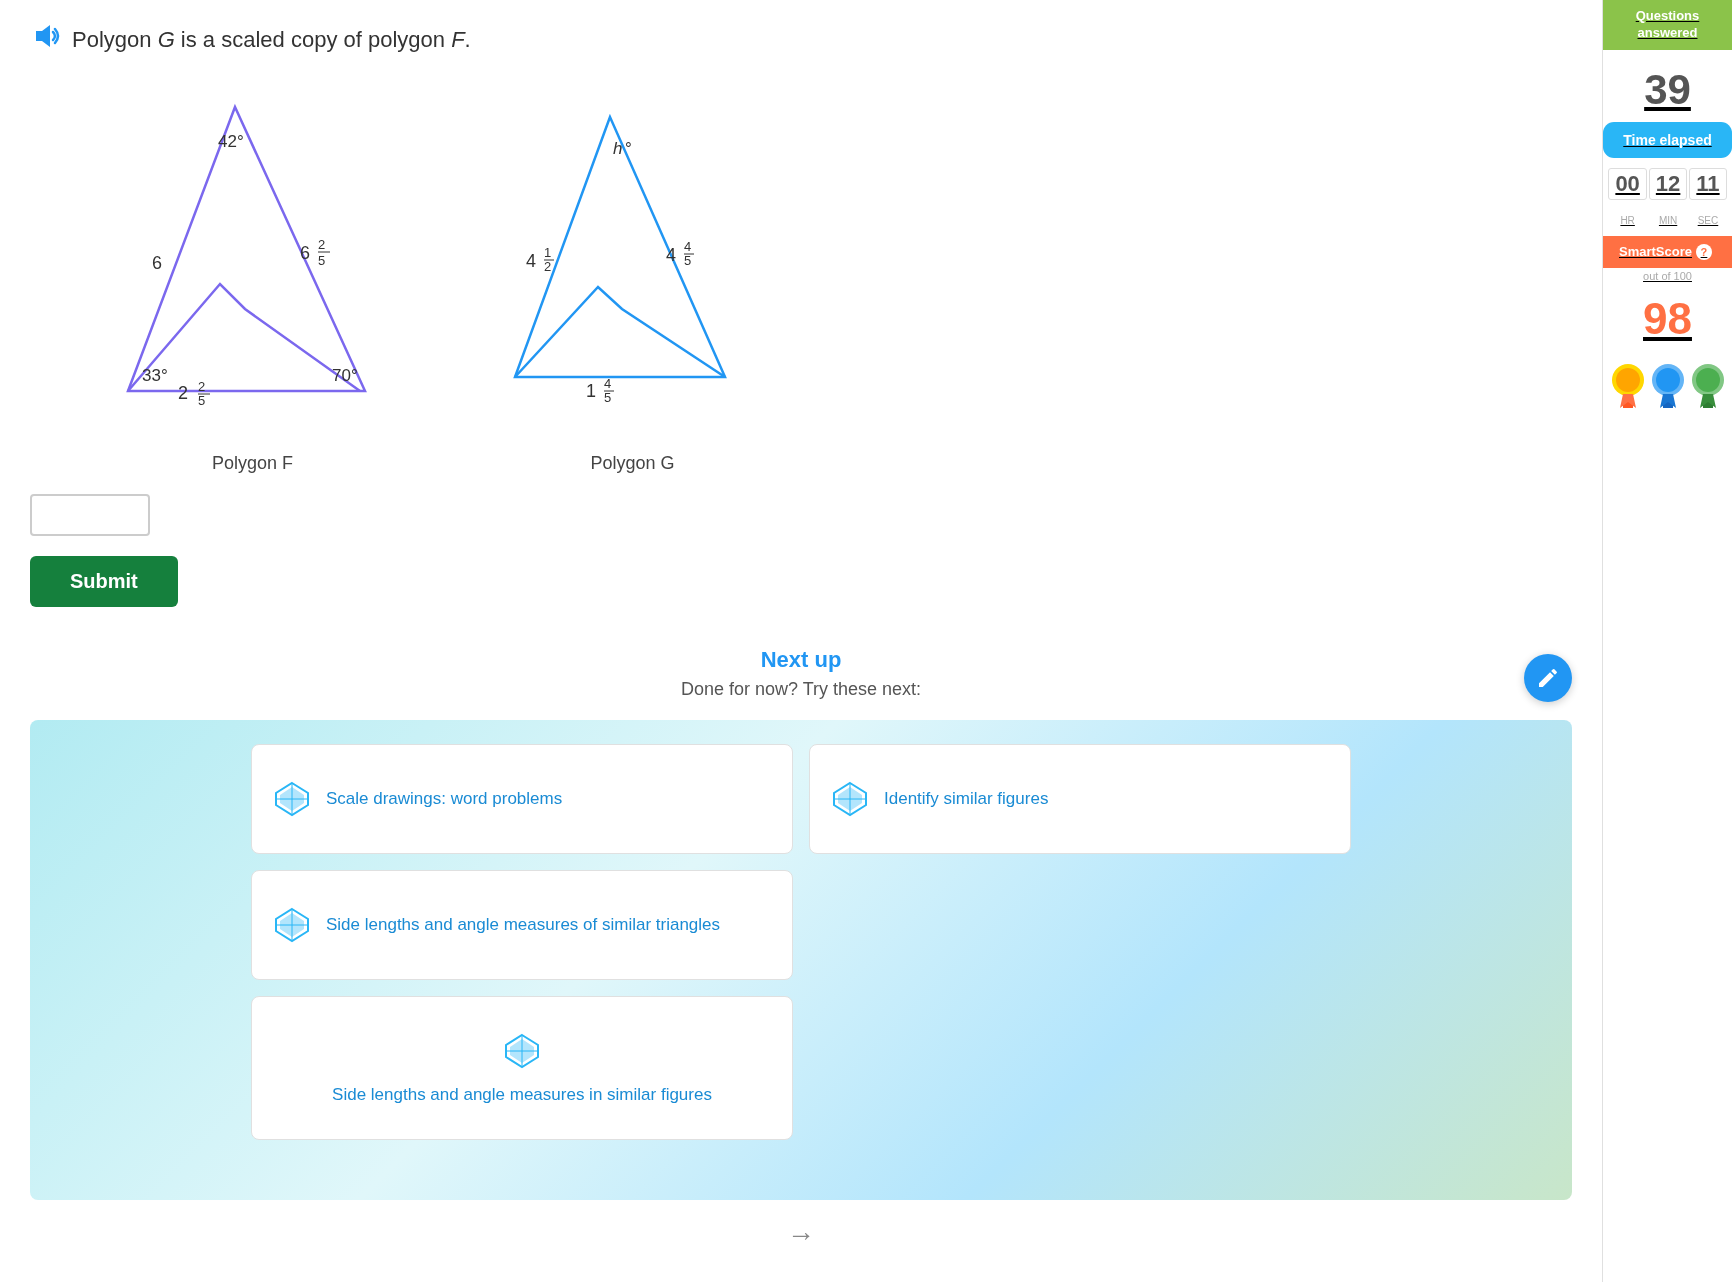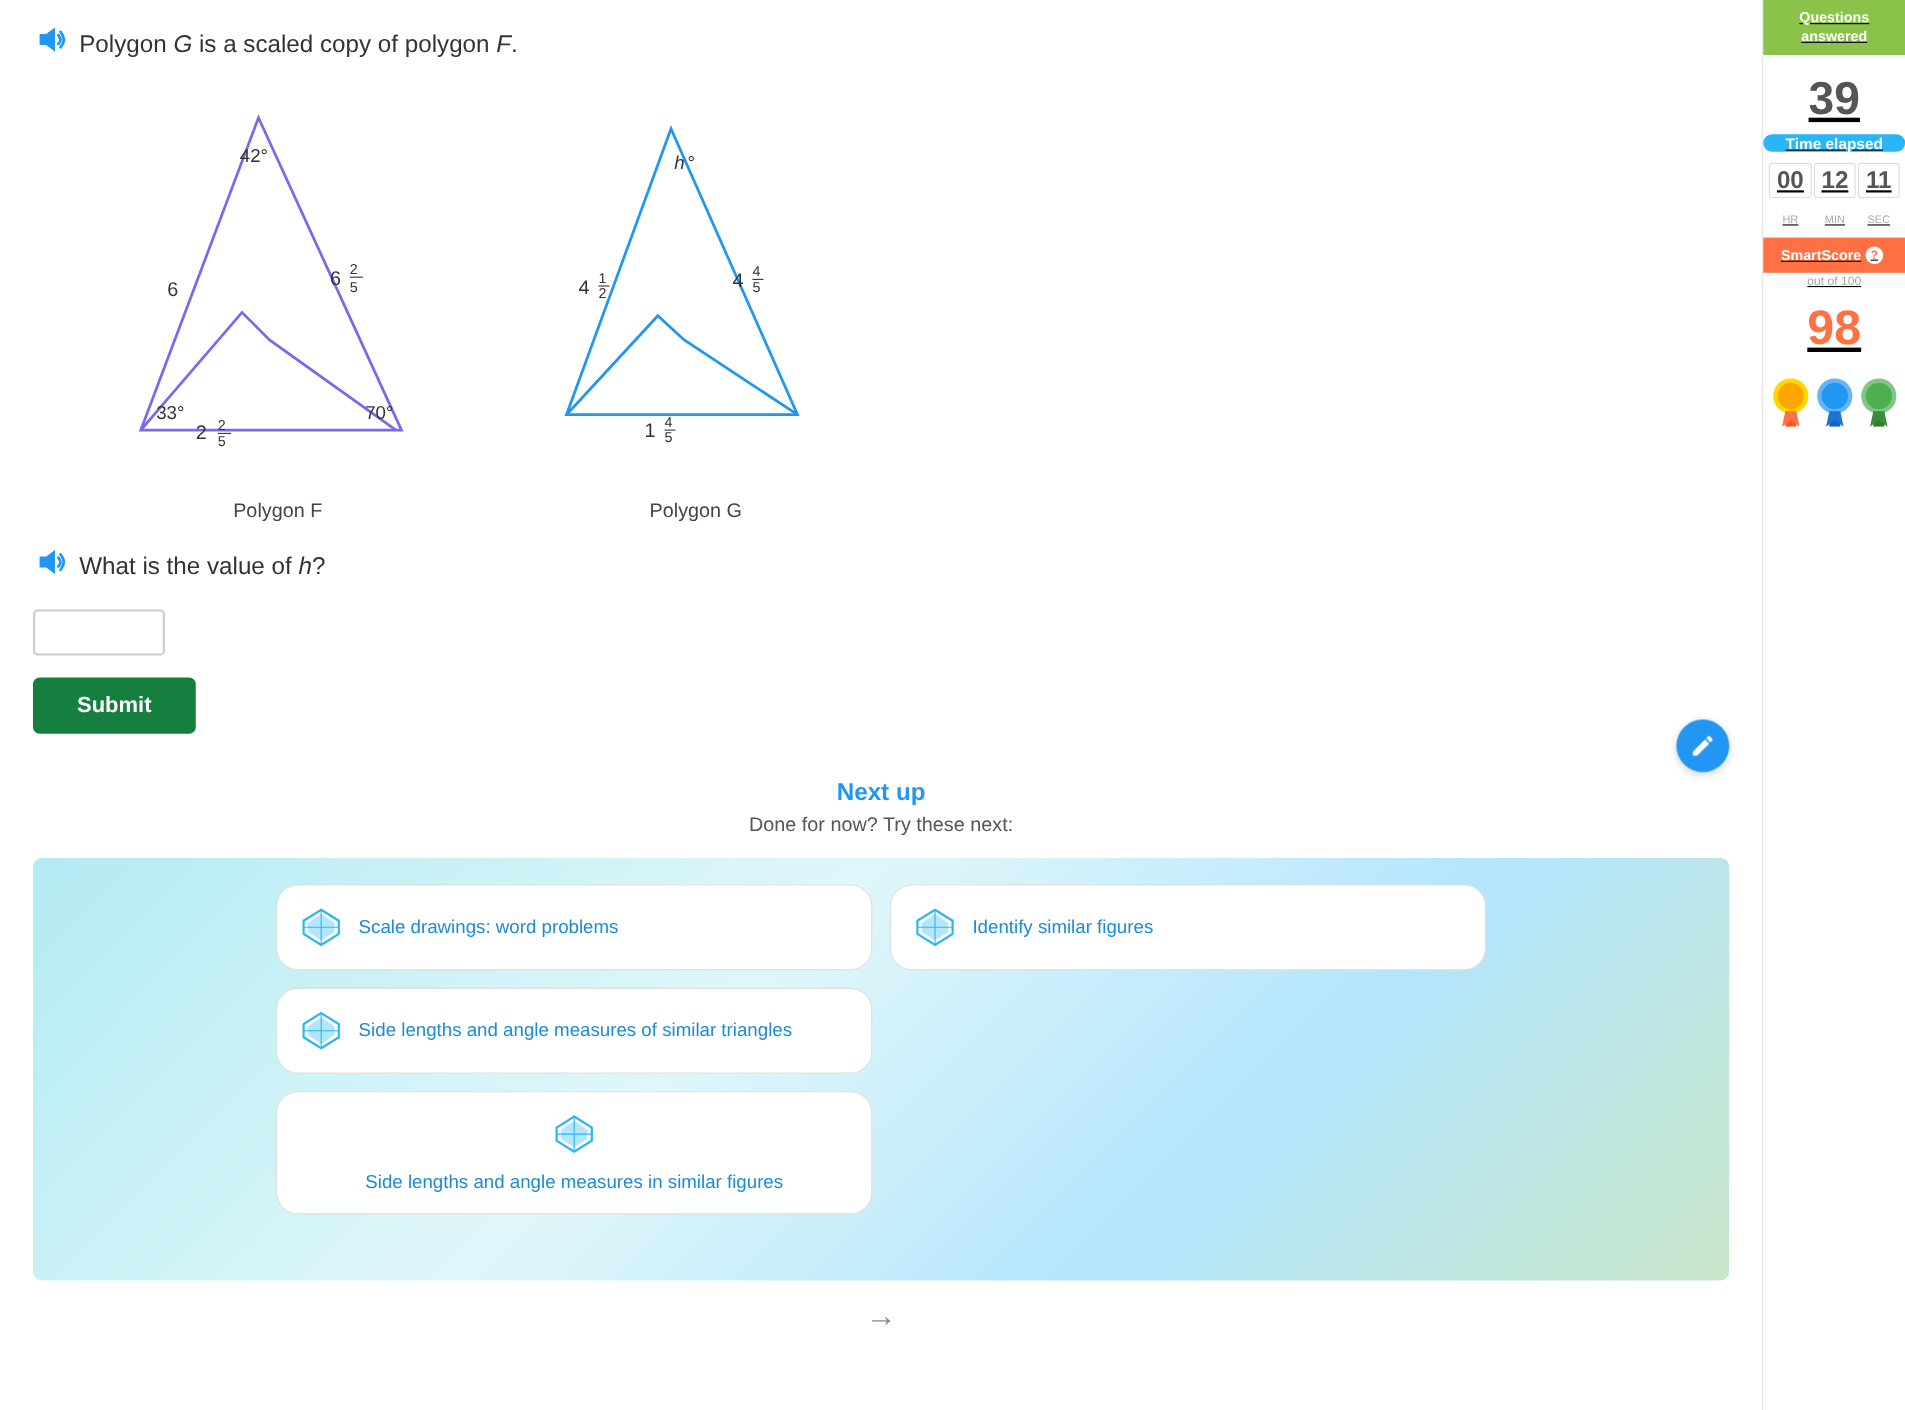--- a/index.html
+++ b/index.html
@@ -27,28 +27,28 @@
     .submit-btn { background: #15803d; color: white; border: none; border-radius: 6px; padding: 14px 40px; font-size: 20px; cursor: pointer; font-weight: 600; }
 
     
     .next-up-section { margin-top: 40px; text-align: center; }
     .next-up-title { color: #2196F3; font-size: 22px; font-weight: 600; margin-bottom: 6px; }
     .next-up-subtitle { color: #555; font-size: 18px; margin-bottom: 20px; }
 
     
     .cards-area { background: linear-gradient(135deg, #b2ebf2 0%, #e0f7fa 40%, #b3e5fc 70%, #c8e6c9 100%); padding: 24px 20px 60px 20px; border-radius: 8px; }
     .cards-grid { display: grid; grid-template-columns: 1fr 1fr; gap: 16px; max-width: 1100px; margin: 0 auto; }
-    .card-item { background: white; border-radius: 20px; padding: 18px 20px; display: flex; align-items: center; gap: 14px; cursor: pointer; border: 1px solid #e0e0e0; transition: box-shadow 0.2s; }
+    .card-item { background: white; border-radius: 8px; padding: 34px 20px; display: flex; align-items: center; gap: 14px; cursor: pointer; border: 1px solid #e0e0e0; transition: box-shadow 0.2s; }
     .card-text { color: #1a8bd4; font-size: 17px; }
     .diamond-icon { width: 40px; height: 40px; flex-shrink: 0; }
 
     
     .questions-answered-bar { background: #8BC34A; color: white; width: 100%; text-align: center; padding: 8px 4px; font-size: 13px; font-weight: 600; line-height: 1.3; }
     .score-number { font-size: 42px; font-weight: 700; color: #555; text-align: center; padding: 16px 0 8px 0; }
-    .time-elapsed-bar { background: #29B6F6; color: white; width: 100%; text-align: center; padding: 0 4px; font-size: 14px; font-weight: 700; border-radius: 11px; }
+    .time-elapsed-bar { background: #29B6F6; color: white; width: 100%; text-align: center; padding: 10px 4px; font-size: 14px; font-weight: 700; border-radius: 11px; }
     .timer-display { display: flex; gap: 2px; justify-content: center; padding: 10px 4px; }
     .timer-box { text-align: center; }
     .timer-num { font-size: 22px; font-weight: 600; color: #555; border: 1px solid #ddd; padding: 2px 6px; border-radius: 3px; min-width: 36px; display: block; text-align: center; }
     .timer-label { font-size: 10px; color: #aaa; display: block; margin-top: 15px; }
     .smart-score-bar { background: #FF7043; color: white; width: 100%; text-align: center; padding: 8px 0; font-size: 13px; font-weight: 700; display: flex; align-items: center; justify-content: center; gap: 4px; }
     .smart-score-num { font-size: 44px; font-weight: 700; color: #FF7043; text-align: center; padding: 10px 0; }
     .badges-row { display: flex; justify-content: center; gap: 4px; padding: 6px; }
 
     
     .pencil-fab { position: fixed; right: 160px; bottom: 580px; background: #2196F3; border-radius: 50%; width: 48px; height: 48px; display: flex; align-items: center; justify-content: center; cursor: pointer; box-shadow: 0 2px 8px rgba(0,0,0,0.2); }
@@ -140,32 +140,20 @@
           <line x1="134" y1="292" x2="144" y2="292" stroke="#333" stroke-width="1"></line>
           <text x="134" y="303" font-size="13" fill="#333" font-family="Arial">5</text>
         </svg>
       </div>
       <div class="polygon-label">Polygon G</div>
     </div>
 
   </div>
 
   
-  <div class="question-row">
-    <span class="speaker-icon">
-      <svg width="32" height="32" viewBox="0 0 32 32" fill="none">
-        <polygon points="6,11 12,11 20,5 20,27 12,21 6,21" fill="#2196F3"></polygon>
-        <path d="M23,12 Q27,16 23,20" stroke="#2196F3" stroke-width="2.5" fill="none" stroke-linecap="round"></path>
-        <path d="M25,9 Q31,16 25,23" stroke="#2196F3" stroke-width="2.5" fill="none" stroke-linecap="round"></path>
-      </svg>
-    </span>
-    <span>
-      What is the value of <em>h</em>?
-    </span>
-  </div>
 
   
   <input type="text" class="answer-input" value="" placeholder="" style="">
 
   
   <button class="submit-btn">Submit</button>
 
   
   <div class="next-up-section">
     <div class="next-up-title">Next up</div>

